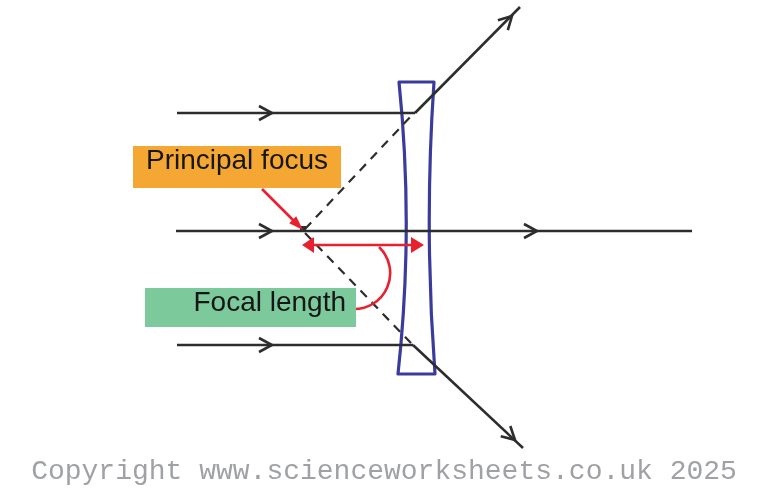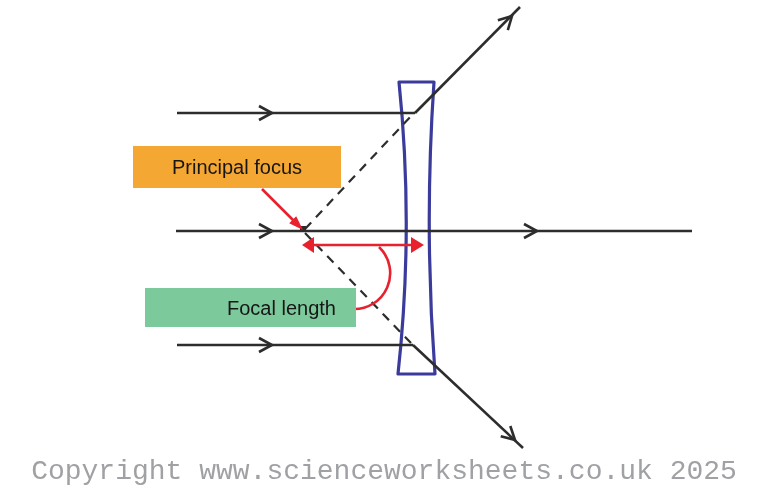--- a/index.html
+++ b/index.html
@@ -60,38 +60,37 @@
   .red-fill{
     fill:var(--annotation-red);
     stroke:none;
   }
   .focus-dot{
     fill:var(--ray-stroke);
   }
   .label{
     position:absolute;
     display:flex;
-    align-items:center;
     color:var(--label-text);
-    font-size:20px;
+    font-size:28px;
     line-height:1;
     white-space:nowrap;
   }
   .label-principal-focus{
     left:133px; top:146px;
     width:208px; height:42px;
     background:var(--label-principal-focus-bg);
     justify-content:center;
   }
   .label-focal-length{
     left:145px; top:288px;
     width:211px; height:39px;
     background:var(--label-focal-length-bg);
     justify-content:flex-end;
-    padding-right:20px;
+    padding-right:10px;
     box-sizing:border-box;
   }
   .copyright{
     position:absolute;
     left:0; top:456px;
     width:768px;
     text-align:center;
     font-size:28px;
     color:var(--copyright-gray);
     font-family:Liberation Mono, monospace;

